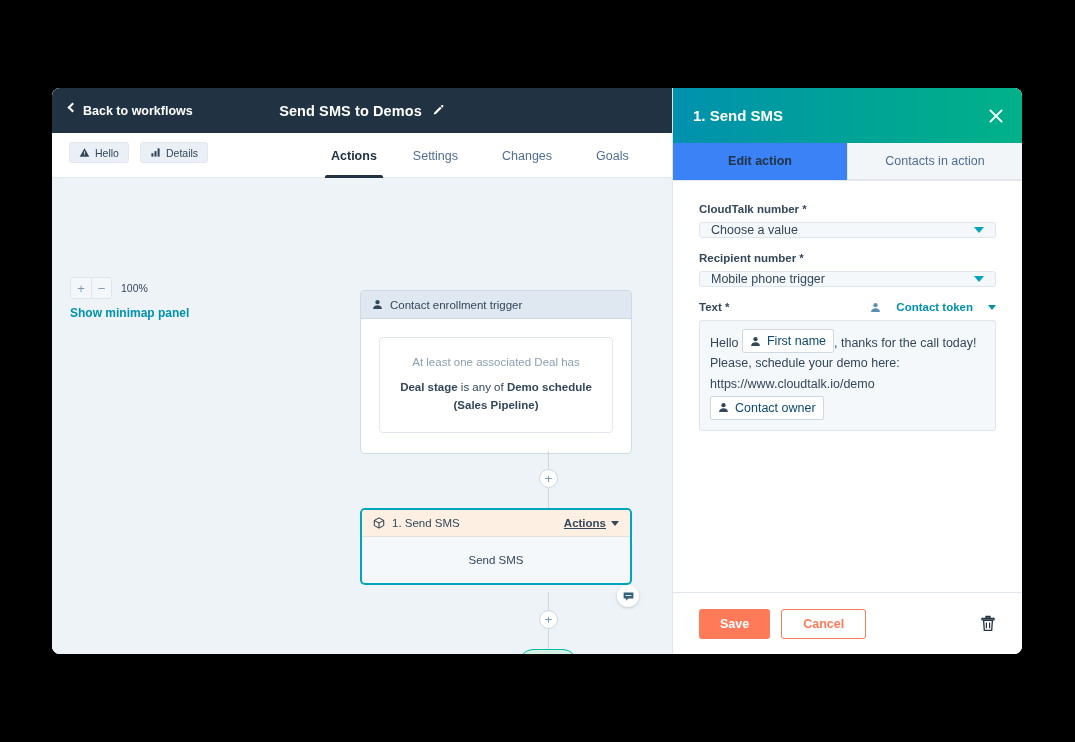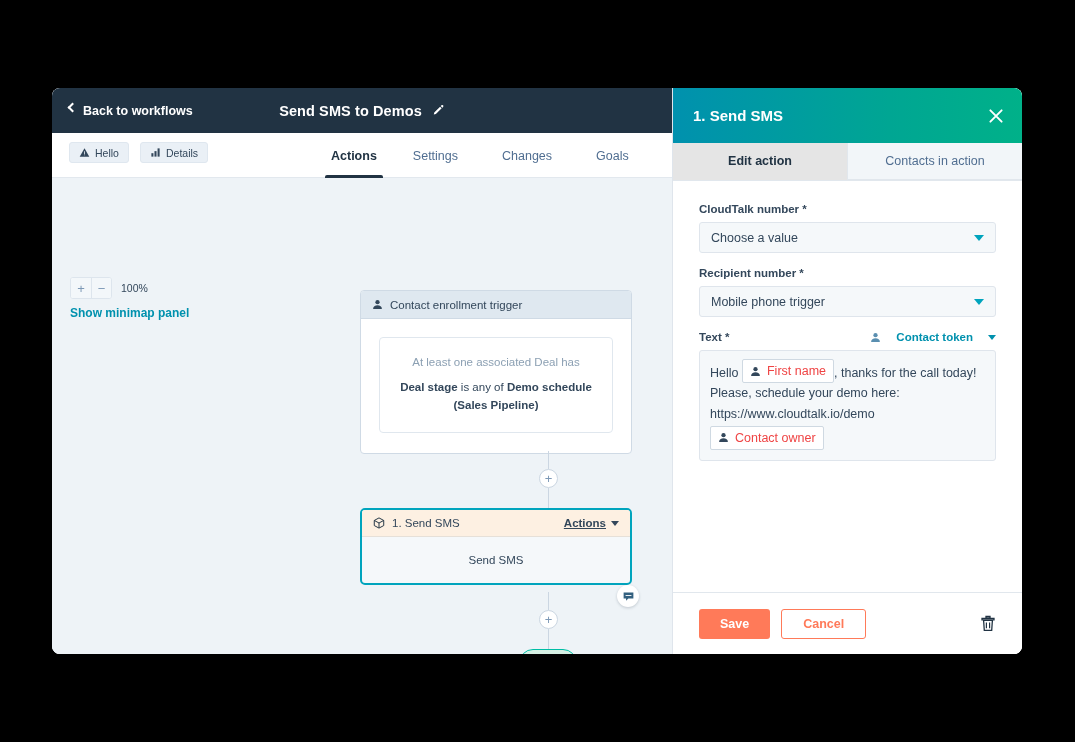--- a/index.html
+++ b/index.html
@@ -171,30 +171,30 @@
   #panel-close {
     position: absolute; right: 17px; top: 50%; transform: translateY(-50%);
     width: 18px; height: 18px; cursor: pointer;
   }
   #panel-tabs { height: 38px; display: flex; flex: none; border-bottom: 1px solid #e1e7ed; }
   .ptab {
     flex: 1; display: flex; align-items: center; justify-content: center;
     font-size: 12.5px; color: #506e91; background: #f2f6f9;
     border-bottom: 1px solid #e1e7ed; cursor: pointer;
   }
-  .ptab.active { background: #e5e5e5; color: #213343; font-weight: bold; border-bottom-color: transparent; }
+  .ptab.active { background: #3b82f6; color: #213343; font-weight: bold; border-bottom-color: transparent; }
   .ptab + .ptab { border-left: 1px solid #e1e7ed; }
 
   #panel-body { flex: 1; padding: 22px 26px 0; overflow: hidden; }
   .field-label {
     font-size: 11.5px; font-weight: bold; color: #33475b; margin-bottom: 7px;
     display: flex; align-items: center;
   }
   .select-box {
-    height: 31px; background: #f5f8fa; border: 1px solid #dfe5ec; border-radius: 3px;
+    height: 16px; background: #f5f8fa; border: 1px solid #dfe5ec; border-radius: 3px;
     display: flex; align-items: center; padding: 0 11px; cursor: pointer;
     font-size: 12.5px; color: #33475b; position: relative; margin-bottom: 14px;
   }
   .select-caret {
     position: absolute; right: 11px; width: 0; height: 0;
     border-left: 5px solid transparent; border-right: 5px solid transparent;
     border-top: 6px solid #00a4bd;
   }
   #token-row { display: flex; align-items: center; margin-bottom: 7px; }
   #token-link {
@@ -202,21 +202,21 @@
     color: #0091ae; font-size: 11.5px; font-weight: bold; cursor: pointer;
   }
   #text-area {
     background: #f5f8fa; border: 1px solid #dfe5ec; border-radius: 3px;
     padding: 8px 10px 10px; min-height: 101px;
     font-size: 12.5px; color: #33475b; line-height: 1.62;
   }
   .chip {
     display: inline-flex; align-items: center; gap: 6px;
     border: 1px solid #cfd9e2; background: #ffffff; border-radius: 2px;
-    padding: 1px 7px; font-size: 12.5px; color: #ef4444; vertical-align: baseline;
+    padding: 1px 7px; font-size: 12.5px; color: #0c4a6e; vertical-align: baseline;
   }
   #panel-footer {
     flex: none; height: 62px; border-top: 1px solid #e1e7ed; background: #ffffff;
     display: flex; align-items: center; padding: 0 26px; gap: 11px;
   }
   .btn {
     height: 30px; border-radius: 3px; display: flex; align-items: center; justify-content: center;
     padding: 0 21px; font-size: 12.5px; font-weight: bold; cursor: pointer;
   }
   #btn-save { background: #ff7a59; color: #ffffff; }

